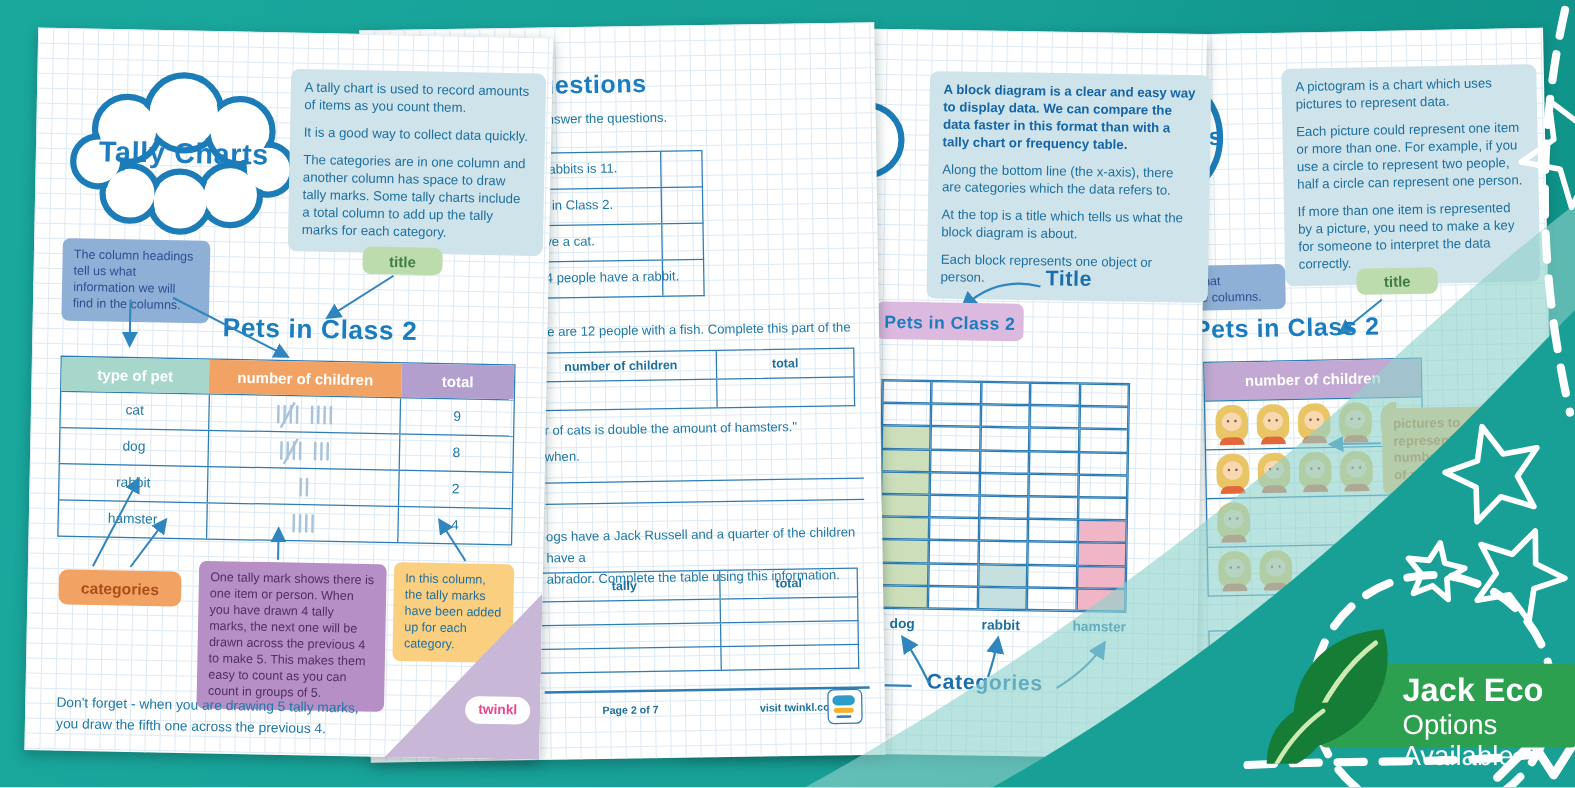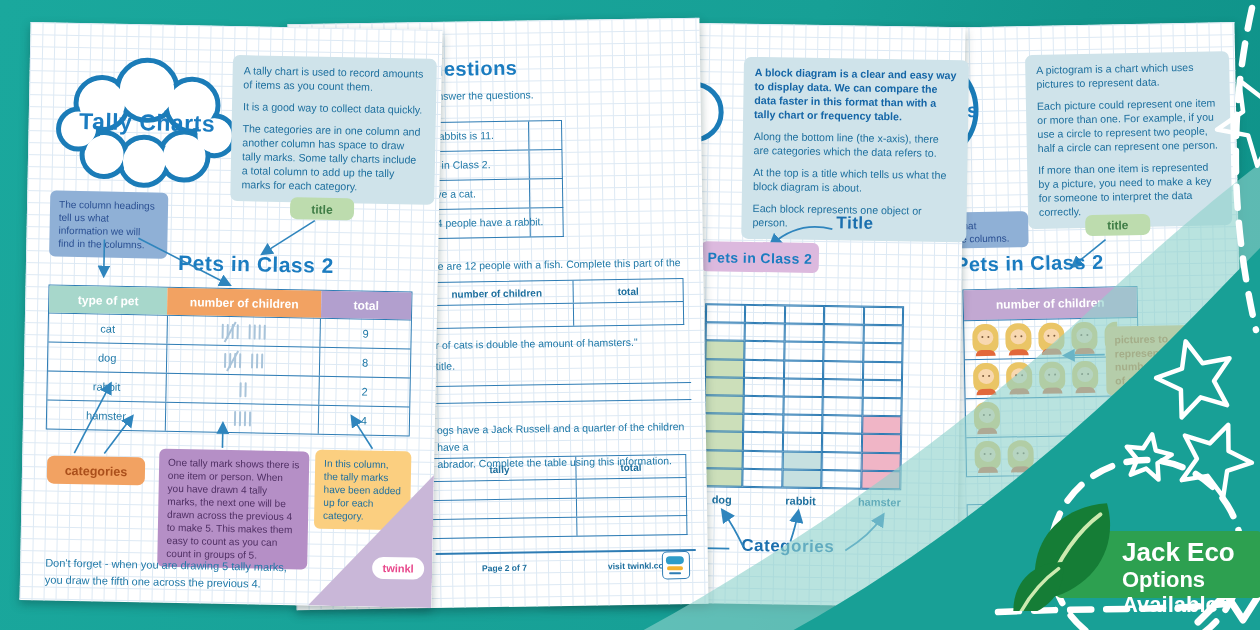--- a/index.html
+++ b/index.html
@@ -312,21 +312,21 @@
     <div class="abs" style="left:128px;top:260px;width:264px;">
       <div class="hdr2">
         <div style="width:152px;border-right:1.6px solid #2e7cb4;">number of children</div>
         <div style="flex:1;">total</div>
       </div>
       <div class="empt" style="height:22px;position:relative;">
           <div style="position:absolute;left:152px;top:0;bottom:0;width:0;border-left:1.6px solid #2e7cb4;"></div>
         </div>
     </div>
     <div class="abs blue-text" style="left:143px;top:317px;font-size:10.5px;">r of cats is double the amount of hamsters."</div>
-    <div class="abs blue-text" style="left:143px;top:338px;font-size:10.5px;">title.</div>
+    <div class="abs blue-text" style="left:143px;top:338px;font-size:10.5px;">when.</div>
     <div class="abs" style="left:143px;top:364px;width:255px;border-top:1.2px solid #2e7cb4;"></div>
     <div class="abs" style="left:143px;top:381px;width:255px;border-top:1.2px solid #2e7cb4;"></div>
     <div class="abs blue-text" style="left:143px;top:400px;font-size:10.5px;line-height:1.6;">
       <div>ogs have a Jack Russell and a quarter of the children have a</div>
       <div>abrador. Complete the table using this information.</div>
     </div>
     <div class="abs" style="left:128px;top:436px;width:264px;">
       <div class="hdr2">
         <div style="width:152px;border-right:1.6px solid #2e7cb4;">tally</div>
         <div style="flex:1;">total</div>
@@ -504,21 +504,21 @@
       <path transform="translate(1196,380) rotate(-15) scale(40)" vector-effect="non-scaling-stroke" d="M0,-1 L0.265,-0.364 L0.951,-0.309 L0.428,0.139 L0.588,0.809 L0,0.45 L-0.588,0.809 L-0.428,0.139 L-0.951,-0.309 L-0.265,-0.364 Z"></path>
       <path transform="translate(1148,458) rotate(10) scale(24)" vector-effect="non-scaling-stroke" d="M0,-1 L0.265,-0.364 L0.951,-0.309 L0.428,0.139 L0.588,0.809 L0,0.45 L-0.588,0.809 L-0.428,0.139 L-0.951,-0.309 L-0.265,-0.364 Z"></path>
       <path transform="translate(1214,460) rotate(22) scale(38)" vector-effect="non-scaling-stroke" d="M0,-1 L0.265,-0.364 L0.951,-0.309 L0.428,0.139 L0.588,0.809 L0,0.45 L-0.588,0.809 L-0.428,0.139 L-0.951,-0.309 L-0.265,-0.364 Z"></path>
       <path transform="translate(1262,120) rotate(-30) scale(46)" vector-effect="non-scaling-stroke" d="M0,-1 L0.265,-0.364 L0.951,-0.309 L0.428,0.139 L0.588,0.809 L0,0.45 L-0.588,0.809 L-0.428,0.139 L-0.951,-0.309 L-0.265,-0.364 Z"></path>
     </g>
   </svg>
 
   <div class="abs" style="left:1056px;top:531px;width:206px;height:67px;background:#2da050;border-radius:5px;z-index:12;"></div>
   <div class="abs" style="left:1122px;top:538px;z-index:13;color:#fff;">
     <div style="font-size:26px;font-weight:bold;line-height:1.1;">Jack Eco</div>
-    <div style="font-size:22px;line-height:1.15;font-weight:bold;">Options Available</div>
+    <div style="font-size:22px;line-height:1.15;">Options Available</div>
   </div>
   <svg class="abs" style="left:1002px;top:496px;z-index:14;pointer-events:none;" width="150" height="115" viewBox="0 0 150 115">
     <g transform="rotate(-8 75 60)">
       <path d="M30,95 C25,45 60,8 112,12 C118,55 90,92 42,98 Z" fill="#157d36"></path>
       <path d="M40,90 C56,60 80,35 104,22" stroke="#cdeab0" stroke-width="4" fill="none" stroke-linecap="round"></path>
       <path d="M4,108 C7,78 30,60 60,64 C60,92 40,110 10,113 Z" fill="#157d36"></path>
       <path d="M12,107 C25,90 40,78 55,70" stroke="#cdeab0" stroke-width="3.5" fill="none" stroke-linecap="round"></path>
     </g>
   </svg>
 

